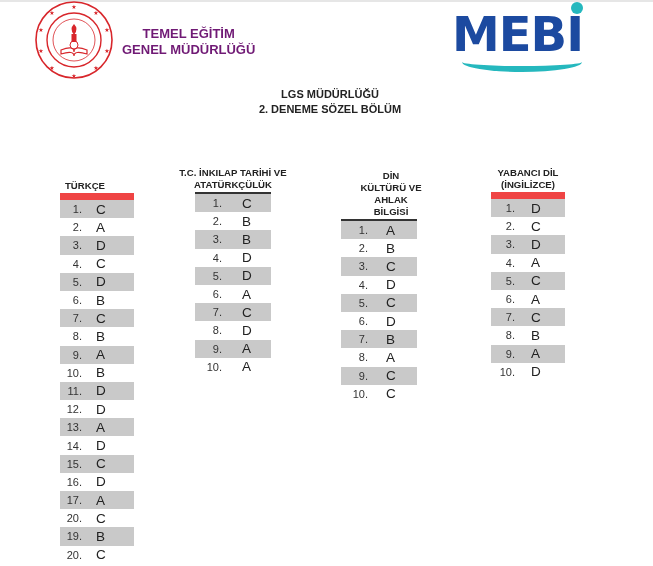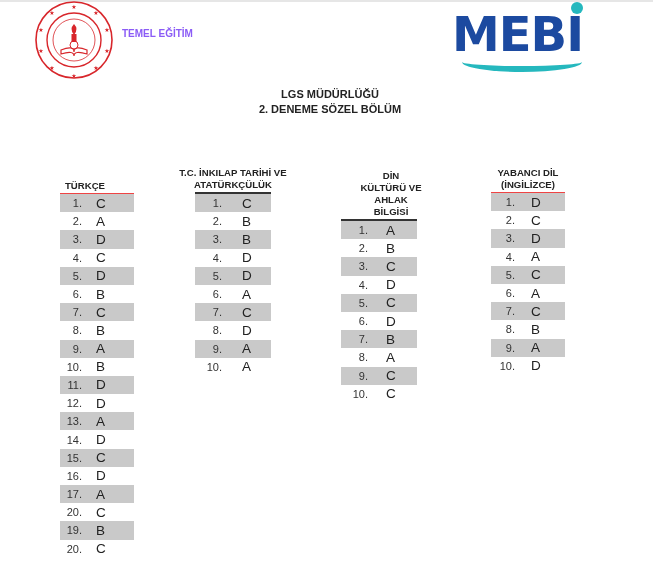--- a/index.html
+++ b/index.html
@@ -4,34 +4,34 @@
 <style>
   html, body { margin: 0; padding: 0; }
   body {
     width: 653px; height: 566px; background: #ffffff; position: relative; overflow: hidden;
     font-family: "Liberation Sans", sans-serif; color: #1a1a1a;
   }
   .topline { position: absolute; left: 0; top: 0; width: 653px; height: 2px; background: #e6e6e6; }
 
   
   .seal { position: absolute; left: 32px; top: 0px; width: 84px; height: 80px; }
-  .org { position: absolute; left: 122px; top: 26px; color: #8b5cf6; font-weight: bold; font-size: 10px; line-height: 16px; text-align: center; }
+  .org { position: absolute; left: 122px; top: 26px; color: #701a75; font-weight: bold; font-size: 13px; line-height: 16px; text-align: center; }
 
   
   .mebi { position: absolute; left: 452px; top: 2px; width: 150px; height: 74px; }
   .mebi-text { position: absolute; left: 0; top: 6px; font-family: "DejaVu Sans", sans-serif; font-weight: bold; font-size: 48px; color: #1c4aa0; letter-spacing: -1px; line-height: 52px; }
   .mebi-dot { position: absolute; left: 119px; top: 0px; width: 12px; height: 12px; border-radius: 50%; background: #25b8be; }
   .mebi-smile { position: absolute; left: 10px; top: 58px; width: 120px; height: 12px; border-bottom: 6px solid #25b8be; border-radius: 0 0 60px 60px / 0 0 10px 10px; box-sizing: border-box; }
 
   
   .title { position: absolute; left: 200px; top: 87px; width: 260px; text-align: center; font-weight: bold; font-size: 11px; line-height: 15px; color: #222; }
 
   
   .col { position: absolute; }
-  .col-head { font-weight: bold; font-size: 9.6px; line-height: 12px; text-align: center; color: #222; border-bottom: 1px solid #ef4444; padding-bottom: 1px; }
+  .col-head { font-weight: bold; font-size: 9.6px; line-height: 12px; text-align: center; color: #222; border-bottom: 7px solid #ef4444; padding-bottom: 1px; }
   .row { height: 18.2px; display: flex; align-items: center; font-size: 12px; }
   .row.shade { background: #c9c9c9; }
   .num { color: #333; font-size: 11px; text-align: right; }
   .ans { font-size: 13.5px; color: #222; }
 
   #col-turkce { left: 60px; top: 180px; width: 74px; }
   #col-turkce .num { width: 22px; }
   #col-turkce .ans { margin-left: 14px; }
   #col-turkce .col-head { text-align: left; padding-left: 5px; }
 
@@ -71,20 +71,21 @@
     <text x="42" y="77.5" text-anchor="middle">★</text>
   </g>
   <path d="M42 24 q5 5 0 11 q-5 -6 0 -11z" fill="#d8262b"></path>
   <rect x="39.5" y="34" width="5" height="8" fill="#d8262b"></rect>
   <circle cx="42" cy="45" r="4" fill="none" stroke="#d8262b" stroke-width="1"></circle>
   <path d="M29 50 q13 -5 13 2 q0 -7 13 -2 v4 q-13 -4 -13 2 q0 -6 -13 -2z" fill="none" stroke="#d8262b" stroke-width="1.2"></path>
 </svg>
 
 <div class="org">
   <div>TEMEL EĞİTİM</div>
+  <div>GENEL MÜDÜRLÜĞÜ</div>
 </div>
 
 <div class="mebi">
   <div class="mebi-text">MEBI</div>
   <div class="mebi-dot"></div>
   <div class="mebi-smile"></div>
 </div>
 
 <div class="title">
   <div>LGS MÜDÜRLÜĞÜ</div>

